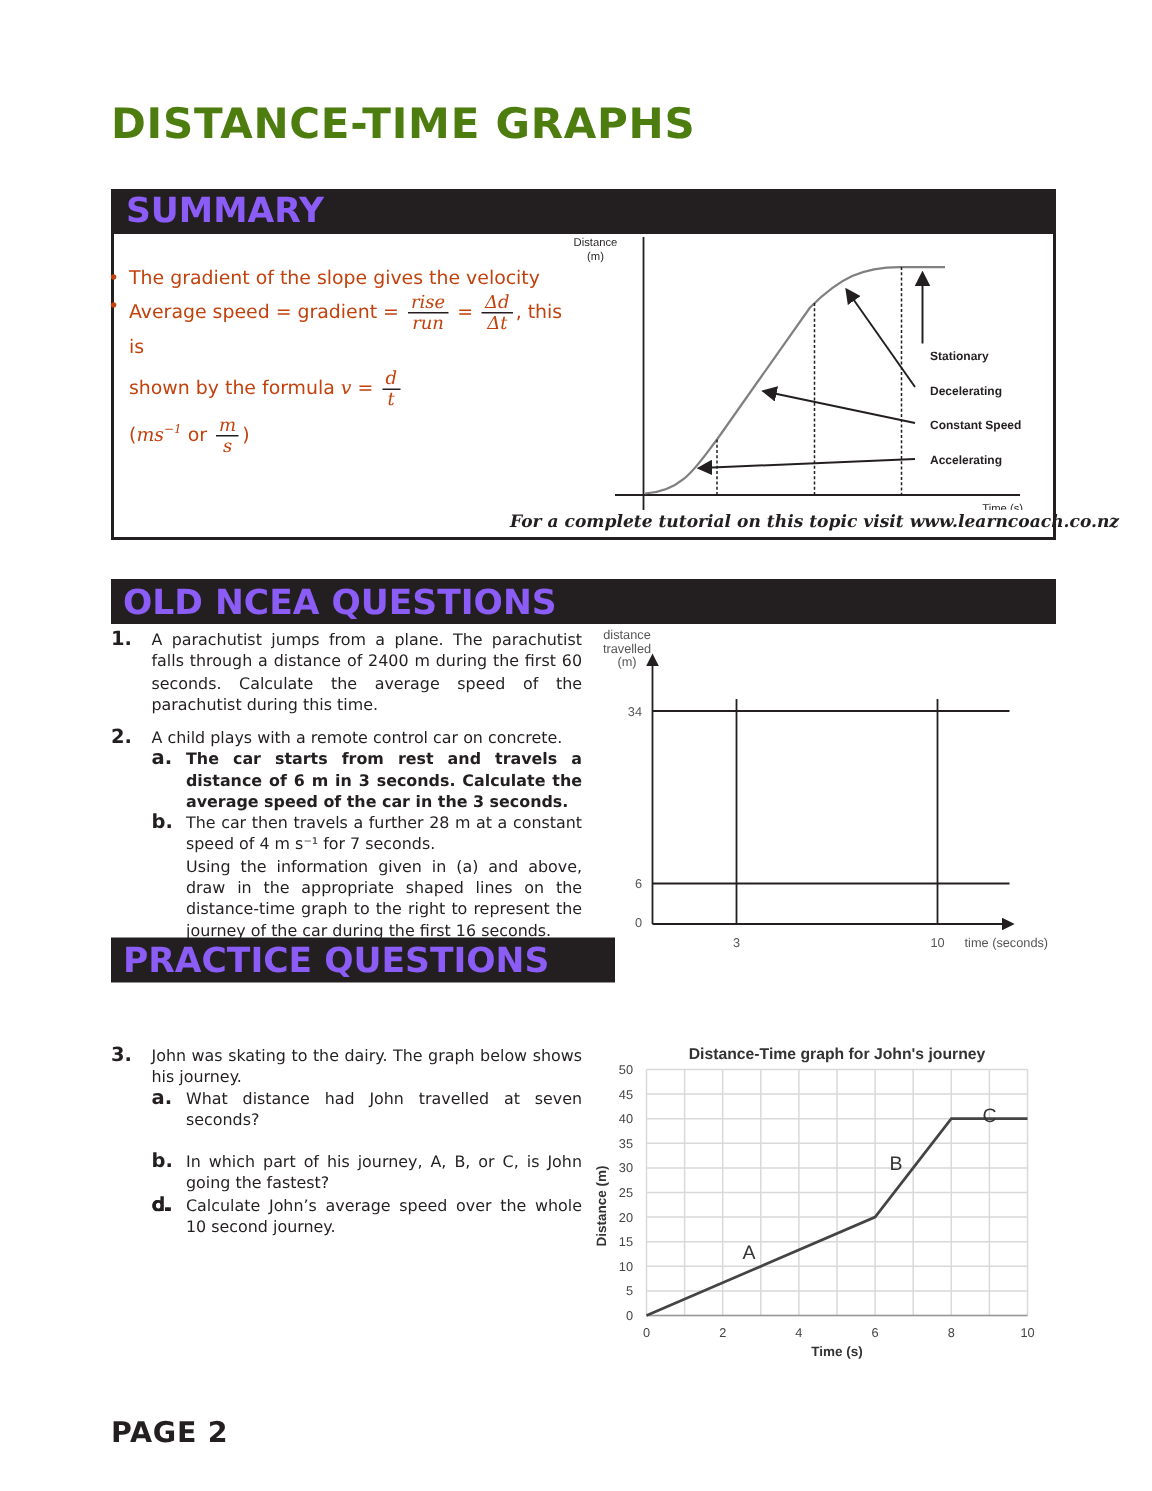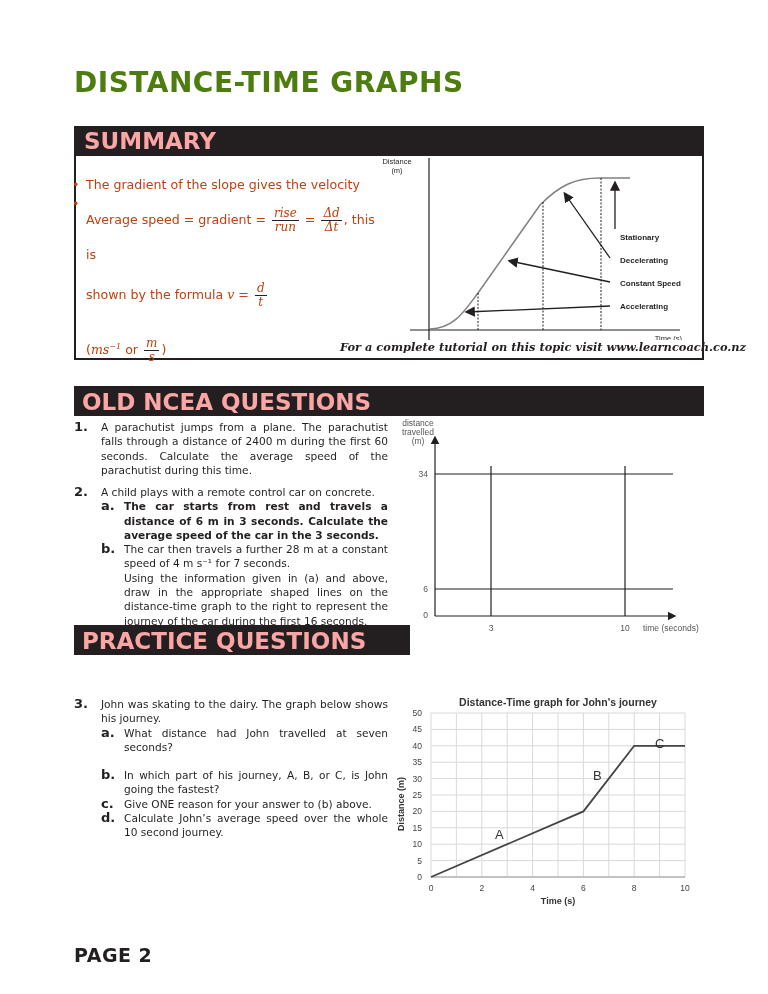--- a/index.html
+++ b/index.html
@@ -1,25 +1,25 @@
 <!DOCTYPE html>
 <html><head>
 <meta charset="utf-8">
 <style>
   html, body { margin:0; padding:0; background:#ffffff; }
   body { width:768px; height:994px; position:relative; overflow:hidden; font-family:"DejaVu Sans", sans-serif; color:#231f20; }
   .abs { position:absolute; }
   .page-title { left:74px; top:66px; font-family:"DejaVu Sans", sans-serif; font-weight:bold; font-size:28px; letter-spacing:0.5px; color:#4d7c0f; white-space:nowrap; }
-  .band { background:#231f20; color:#fca5a5; font-weight:bold; white-space:nowrap; }
+  .band { background:#231f20; color:#8b5cf6; font-weight:bold; white-space:nowrap; }
   .summary-box { left:74px; top:126px; width:630px; height:234px; border:2px solid #231f20; box-sizing:border-box; }
   .summary-band { left:74px; top:126px; width:630px; height:30px; font-size:23px; line-height:31px; padding-left:10px; box-sizing:border-box; }
   .bullets { left:70px; top:176px; width:310px; font-size:12.6px; line-height:18px; color:#c2410c; }
   .bullets .b { position:relative; padding-left:16px; }
   .bullets .b::before { content:"•"; position:absolute; left:2px; top:0; }
-  .frac { display:inline-block; vertical-align:middle; text-align:center; font-family:"DejaVu Serif", serif; font-style:italic; font-size:12px; line-height:13px; margin:12px 2px; }
+  .frac { display:inline-block; vertical-align:middle; text-align:center; font-family:"DejaVu Serif", serif; font-style:italic; font-size:12px; line-height:13px; margin:0 2px; }
   .frac .num { display:block; border-bottom:1px solid #231f20; padding:0 2px; }
   .frac .den { display:block; padding:0 2px; }
   .m { font-family:"DejaVu Serif", serif; font-style:italic; }
   .credit { left:340px; top:340px; width:358px; text-align:right; font-family:"DejaVu Serif", serif; font-style:italic; font-weight:bold; font-size:11.4px; white-space:nowrap; }
   .sec-band { height:30px; font-size:23px; line-height:32px; padding-left:8px; box-sizing:border-box; }
   .q { font-size:10.6px; line-height:14.3px; text-align:justify; color:#231f20; }
   .qnum { position:absolute; font-weight:bold; font-size:13px; }
   .sub { position:absolute; font-weight:bold; font-size:13px; }
   .page-num { left:74px; top:944px; font-weight:bold; font-size:19px; letter-spacing:0.5px; }
   svg text { font-family:"Liberation Sans", sans-serif; }
@@ -135,21 +135,20 @@
   <div style="position:relative;">
     <span class="sub" style="left:27px; top:-1px;">a.</span>
     <div class="q" style="margin-left:50px;">What distance had John travelled at seven seconds?</div>
   </div>
   <div style="position:relative;">
     <span class="sub" style="left:27px; top:-1px;">b.</span>
     <div class="q" style="margin-left:50px;margin-top:14px;">In which part of his journey, A, B, or C, is John going the fastest?</div>
   </div>
   <div style="position:relative;">
     <span class="sub" style="left:27px; top:-1px;">c.</span>
-    <div class="q" style="margin-left:50px;">Give ONE reason for your answer to (b) above.</div>
   </div>
   <div style="position:relative;">
     <span class="sub" style="left:27px; top:-1px;">d.</span>
     <div class="q" style="margin-left:50px;">Calculate John’s average speed over the whole 10 second journey.</div>
   </div>
 </div>
 
 <svg class="abs" style="left:390px; top:690px;" width="320" height="225">
   <text x="168" y="16" font-size="10.5" font-weight="bold" fill="#333" text-anchor="middle">Distance-Time graph for John's journey</text>
   <g id="grid" stroke="#d9d9d9" stroke-width="1">

